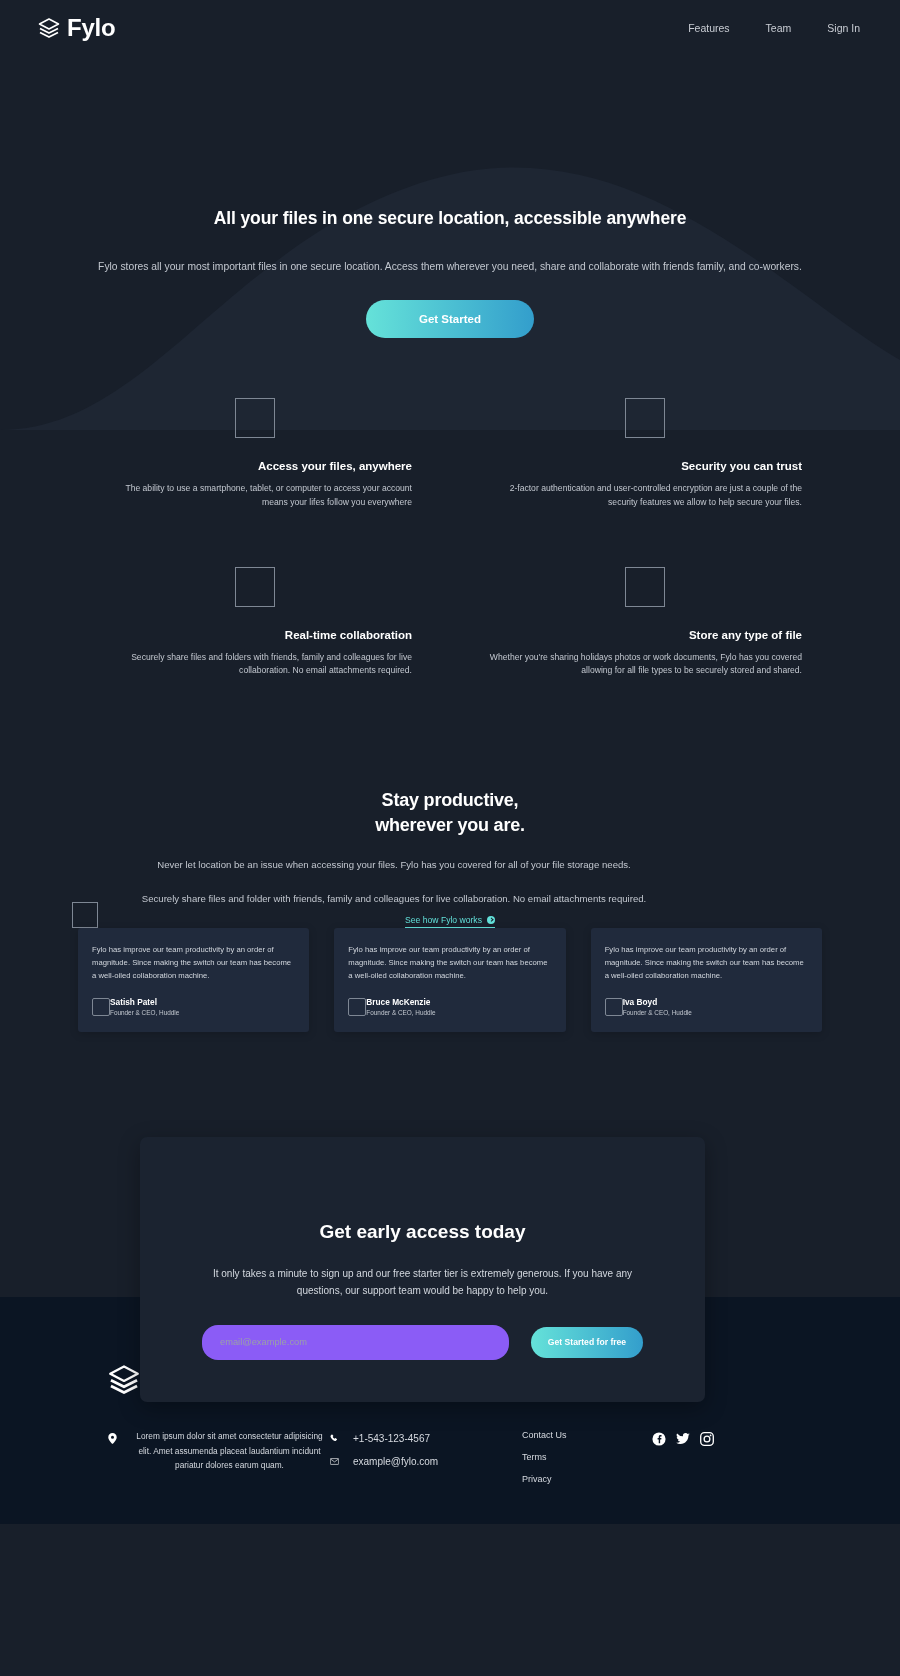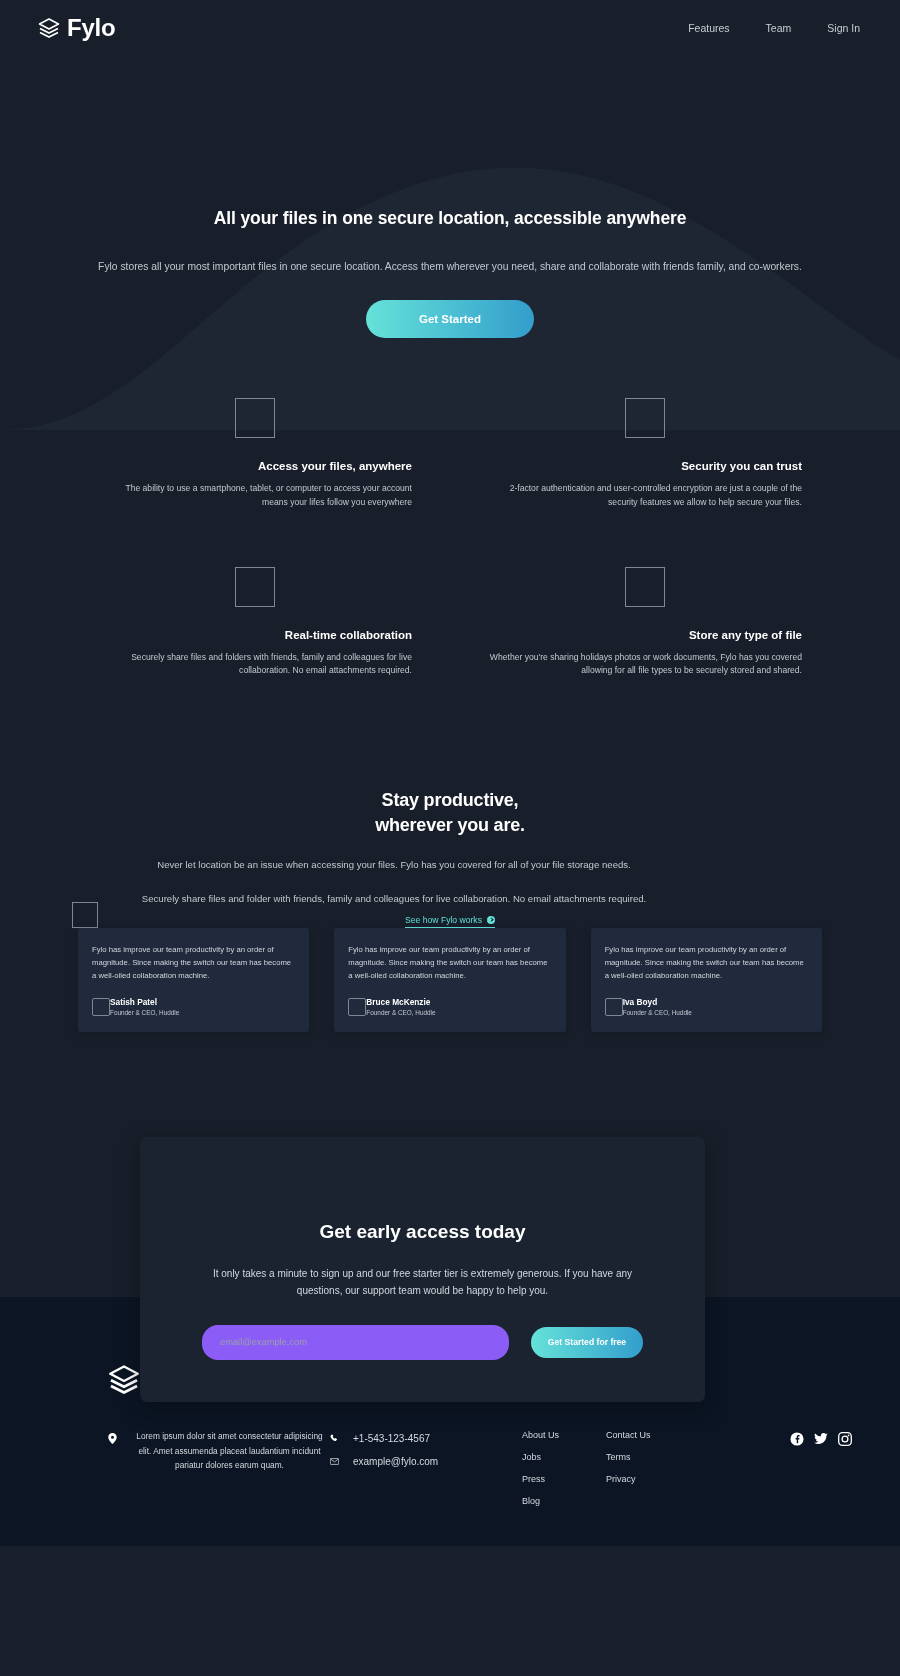--- a/index.html
+++ b/index.html
@@ -378,26 +378,20 @@
         </div>
         <div class="fc-line">
           <svg class="icon-sm" viewBox="0 0 14 10">
             <rect x="0.5" y="0.5" width="13" height="9" rx="1" fill="none" stroke="#fff" stroke-width="1"></rect>
             <path d="M1 1.3 L7 5.6 L13 1.3" fill="none" stroke="#fff" stroke-width="1"></path>
           </svg>
           <span>example@fylo.com</span>
         </div>
       </div>
 
-      <div class="fc-links">
-        <a href="#">About Us</a>
-        <a href="#">Jobs</a>
-        <a href="#">Press</a>
-        <a href="#">Blog</a>
-      </div>
 
       <div class="fc-links">
         <a href="#">Contact Us</a>
         <a href="#">Terms</a>
         <a href="#">Privacy</a>
       </div>
 
       <div class="fc-social">
         <a class="soc" href="#">
           <svg width="14" height="14" viewBox="0 0 16 16">

